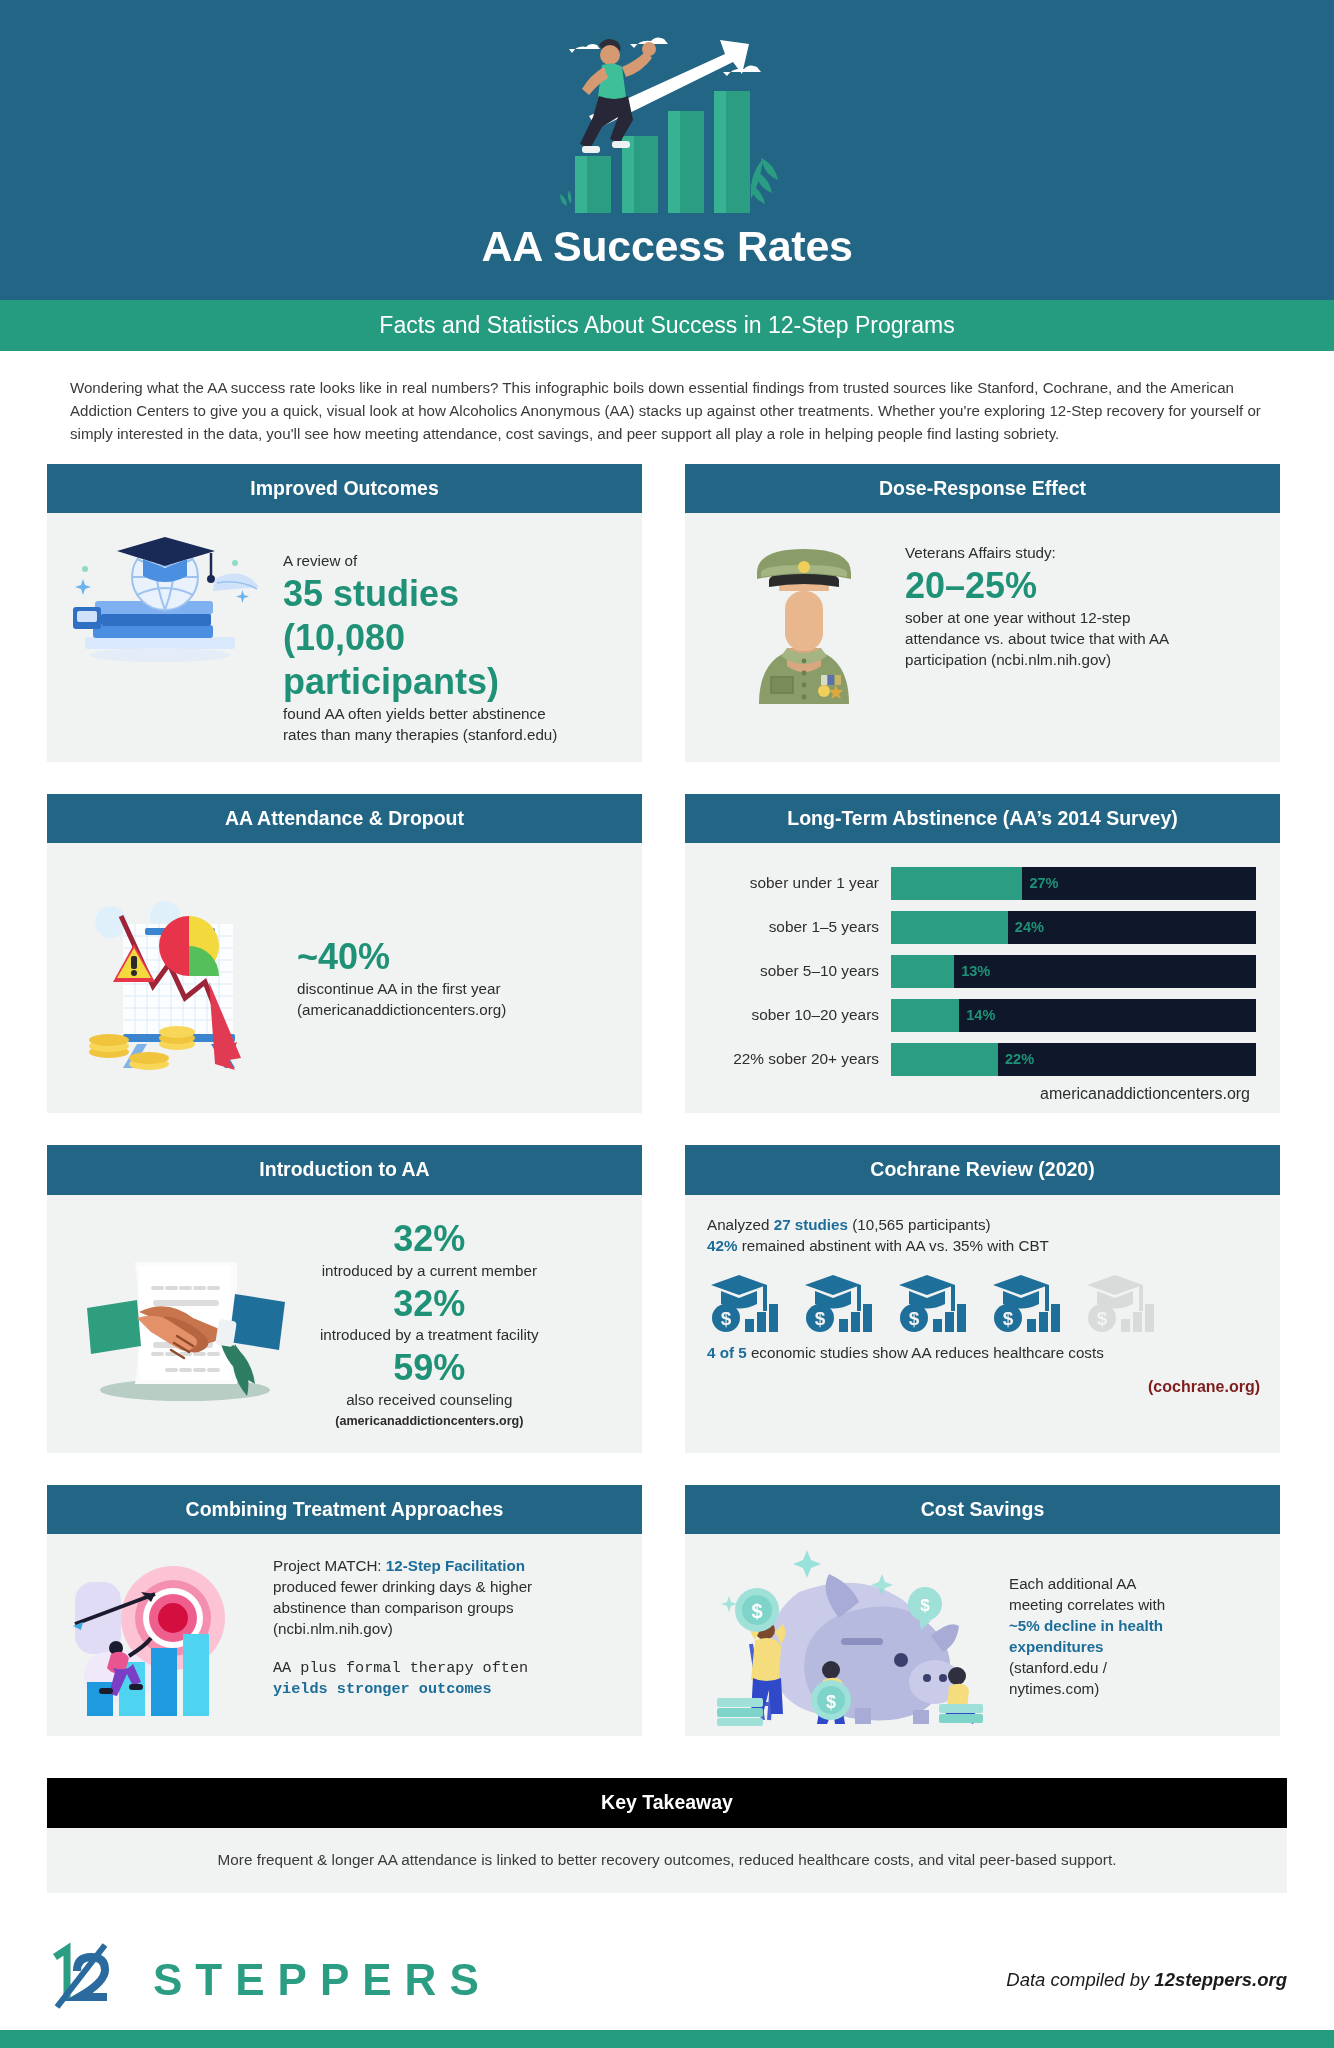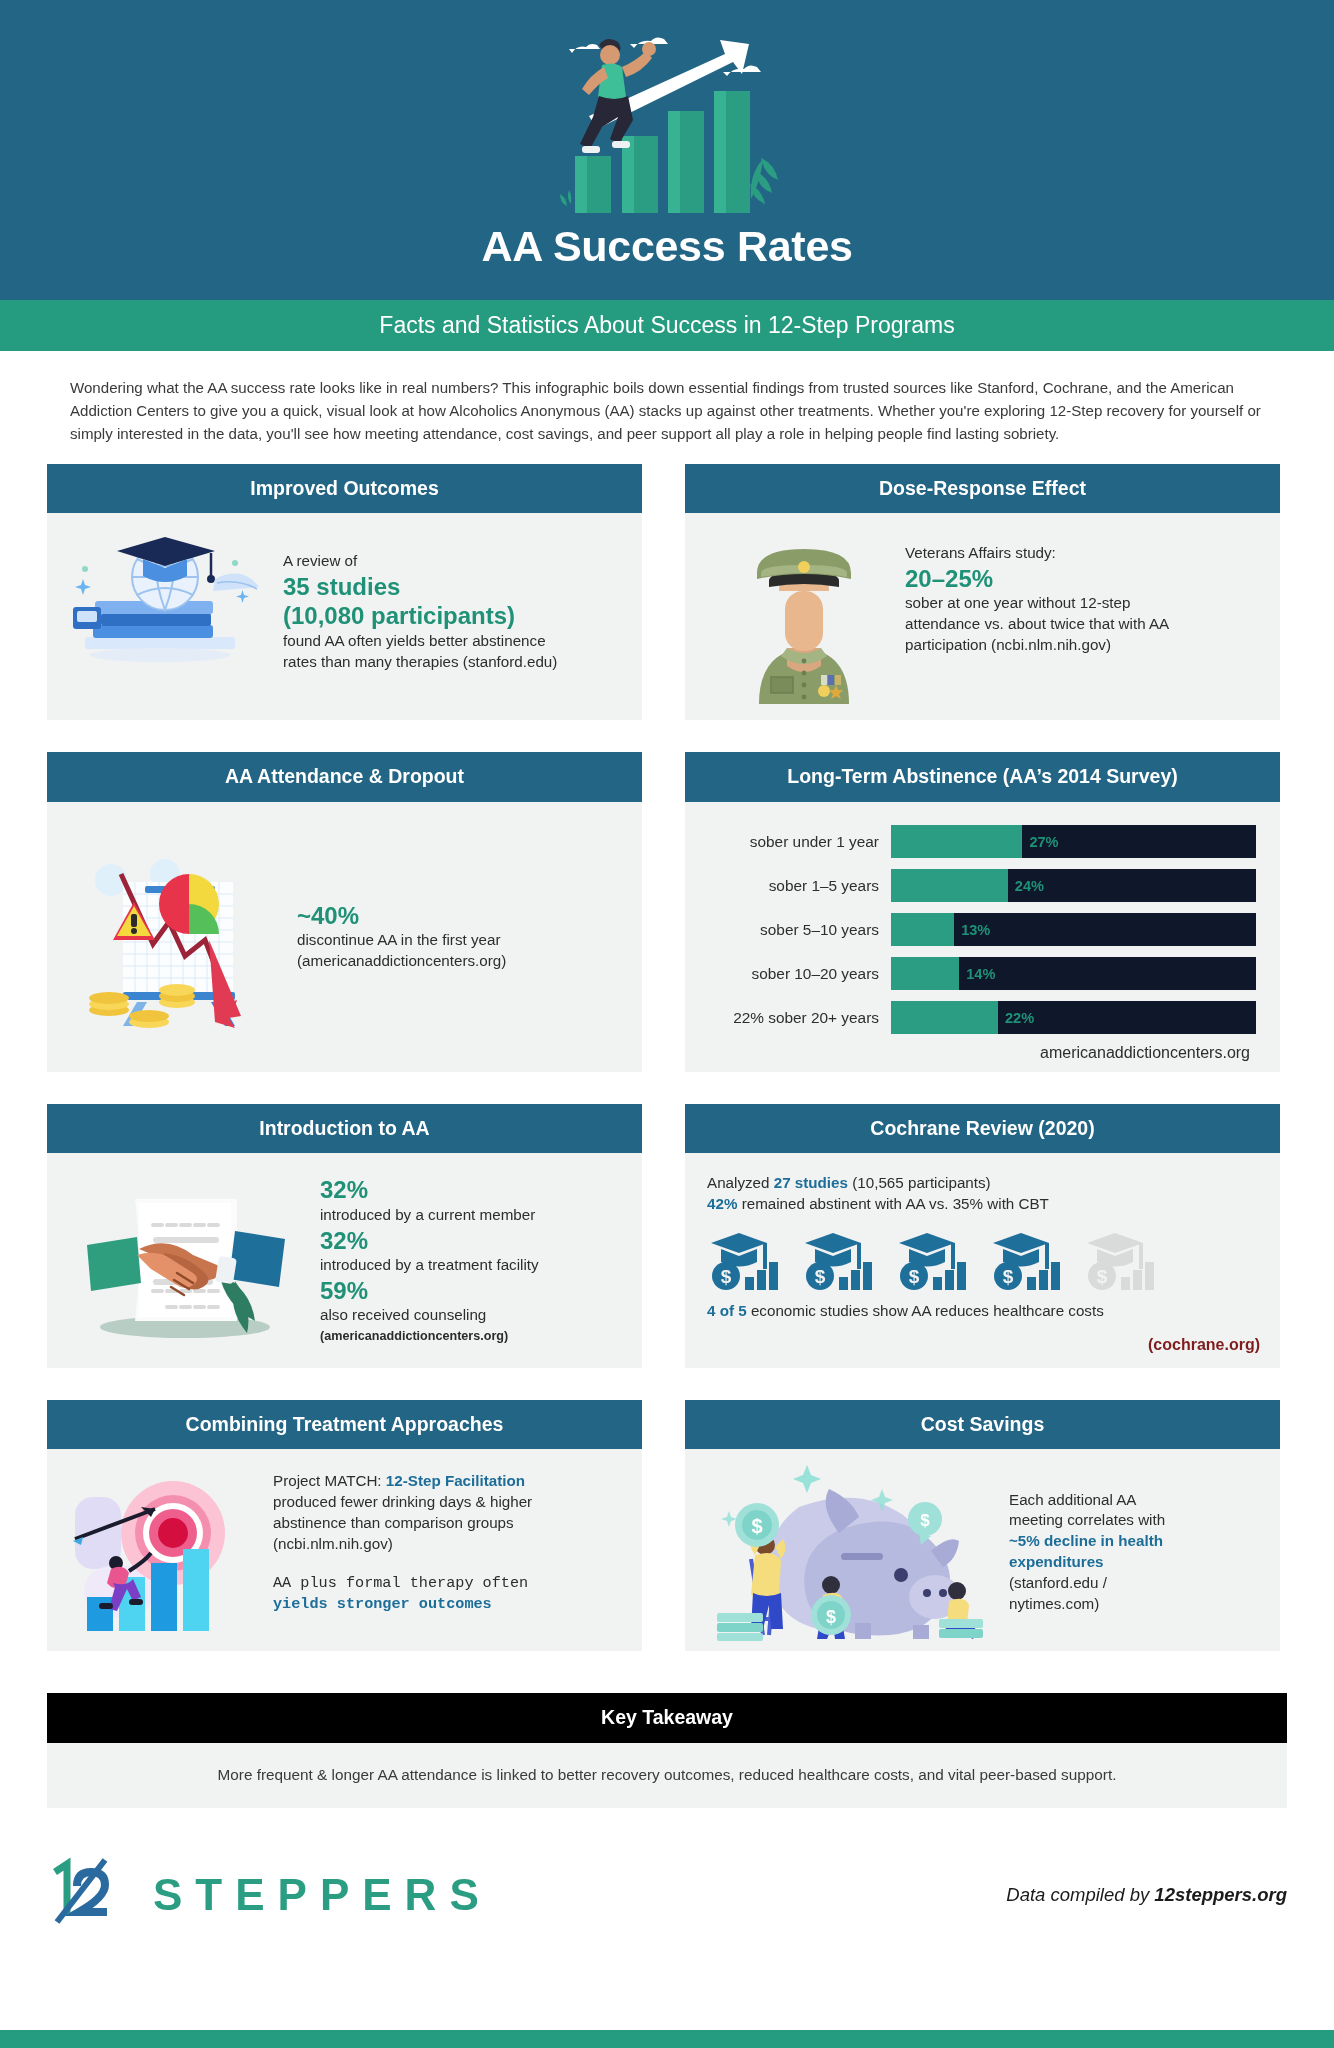--- a/index.html
+++ b/index.html
@@ -83,21 +83,21 @@
   .card-body {
     background: #f1f2f2;
     flex: 1;
     padding: 16px 18px 16px 18px;
     display: flex;
     align-items: flex-start;
   }
   .card-body.col { flex-direction: column; align-items: stretch; }
   .illu { flex: 0 0 auto; }
   .body-text { font-size: 15.2px; line-height: 1.38; }
-  .big { color: #1f9177; font-weight: bold; font-size: 24px; line-height: 1.22; display:block; }
+  .big { color: #1f9177; font-weight: bold; font-size: 36px; line-height: 1.22; display:block; }
   .src { font-size: 12.6px; font-weight: bold; color:#2b2b2b; }
   .src-right { text-align: right; font-size: 16px; font-weight: bold; color:#7f1d1d; }
   .blue { color: #1c6e99; font-weight: bold; }
 
   
   .chart { padding: 4px 8px 0 2px; }
   .chart-row {
     display: flex;
     align-items: center;
     margin-bottom: 8px;
@@ -417,21 +417,21 @@
           <path d="M62 68 q28 -14 54 6 l24 10 q8 6 0 12 q-8 6 -16 0 l-10 -6" fill="#c8754e"></path>
           <path d="M88 72 q24 4 40 20 q8 8 -2 14 q-10 6 -20 -2 l-24 -16z" fill="#b5653f"></path>
           <path d="M60 74 q20 -6 34 4 l22 14 q8 6 0 12 q-8 6 -16 0 l-26 -16z" fill="#e4916a"></path>
           <g stroke="#8e4b2c" stroke-width="2.5" fill="none" stroke-linecap="round">
             <path d="M100 92 l16 10"></path>
               <path d="M97 99 l15 9"></path>
               <path d="M94 106 l13 8"></path>
           </g>
           <rect x="140" y="76" width="18" height="26" rx="4" fill="#eef2f5" transform="rotate(9 149 89)"></rect>
         </svg>
-        <div class="body-text" style="padding-left:28px;">
+        <div class="body-text" style="padding-left:28px;text-align:center;">
           <span class="big">32%</span>
           <div>introduced by a current member</div>
           <span class="big">32%</span>
           <div>introduced by a treatment facility</div>
           <span class="big">59%</span>
           <div>also received counseling</div>
           <div class="src" style="margin-top:2px;">(americanaddictioncenters.org)</div>
         </div>
       </div>
     </div>

